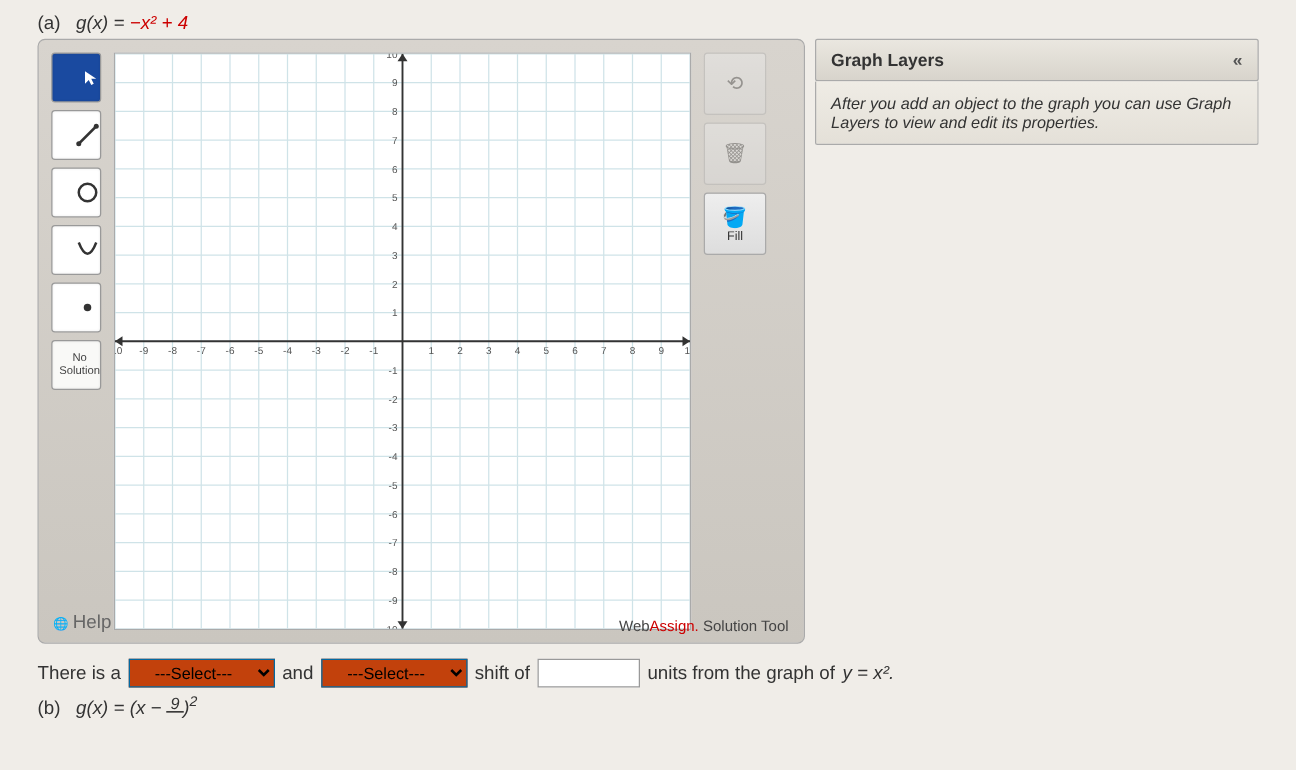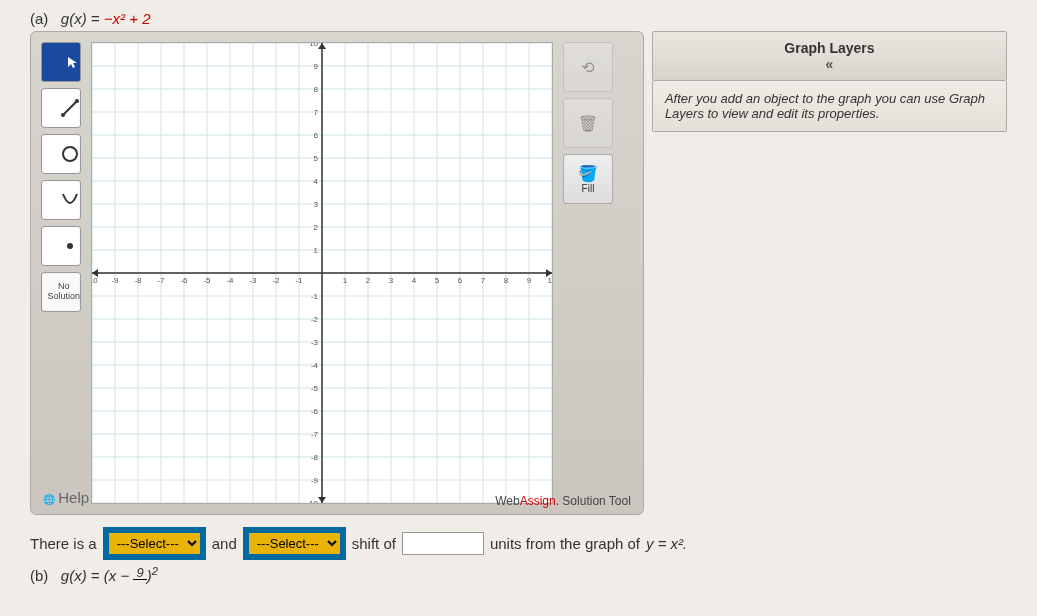--- a/index.html
+++ b/index.html
@@ -63,58 +63,57 @@
     margin-left: 8px;
     width: 360px;
   }
   .layers-header {
     background: linear-gradient(#eae7e0,#d8d4cc);
     border:1px solid #aaa;
     padding: 8px 12px;
     font-weight: bold;
     display:flex; justify-content:space-between; align-items:center;
     border-radius:2px;
-    flex-direction:column;
   }
   .layers-body {
     background: linear-gradient(#efece5,#e4e0d8);
     border:1px solid #aaa;
     border-top:none;
     padding: 10px 12px;
     font-size: 13px;
     border-radius:0 0 2px 2px;
     font-style:italic;
   }
   .collapse-icon { font-size:14px; color:#555;}
   .answer-row {
     margin-top: 12px;
     font-size: 15px;
     display:flex;
     align-items:center;
     flex-wrap:wrap;
     gap:6px;
   }
   select.inline-select {
-    font-size:13px; padding:2px 4px; background:#eab308; border:6px solid #0369a1;
+    font-size:13px; padding:2px 16px; background:#c2410c; border:1px solid #0369a1;
   }
   input.inline-input {
     width:70px; padding:3px 5px; border:1px solid #999; background:#fff;
   }
   .frac { display:inline-block; text-align:center; vertical-align:middle; font-style:italic; position:relative; top:2px;}
   .frac .num { display:block; border-bottom:1px solid #000; padding:0 3px; font-size:13px; line-height:1;}
   .frac .den { display:block; padding:0 3px; font-size:13px; line-height:1;}
   sup { font-size:0.75em; }
 </style>
 </head>
 <body>
 
 <div class="problem-label">
   <span>(a)</span>&nbsp;&nbsp;
   <span class="equation">
-    <span>g(x) = </span><span style="color:#c00">−x² + 2</span>
+    <span>g(x) = </span><span style="color:#c00">−x² + 4</span>
   </span>
 </div>
 
 <div class="main-row">
   <div class="graph-widget">
     <div class="toolbar">
       <div class="tool-btn selected">
         <svg width="14" height="14">
             <path d="M2 2 L2 12 L5 9 L7 13 L9 12 L7 8 L11 8 Z" fill="#fff"></path>
           </svg>

